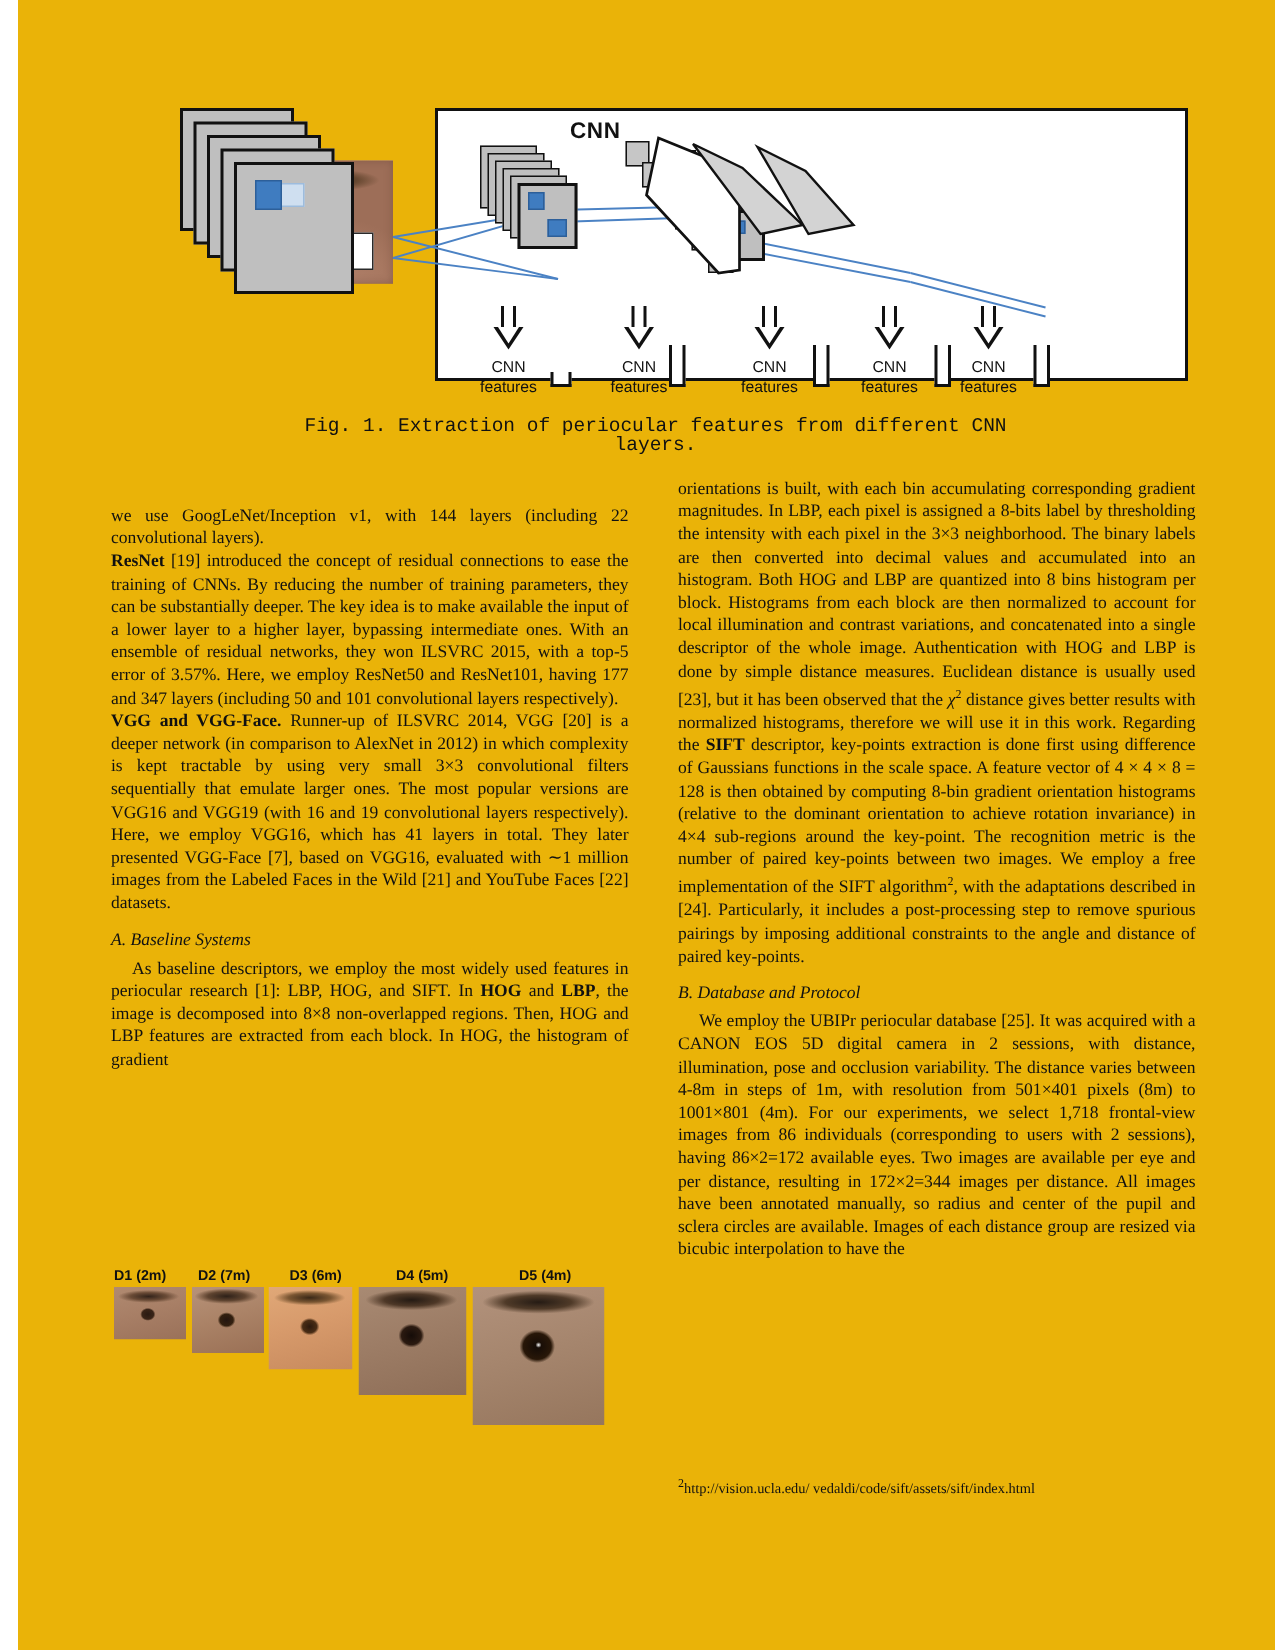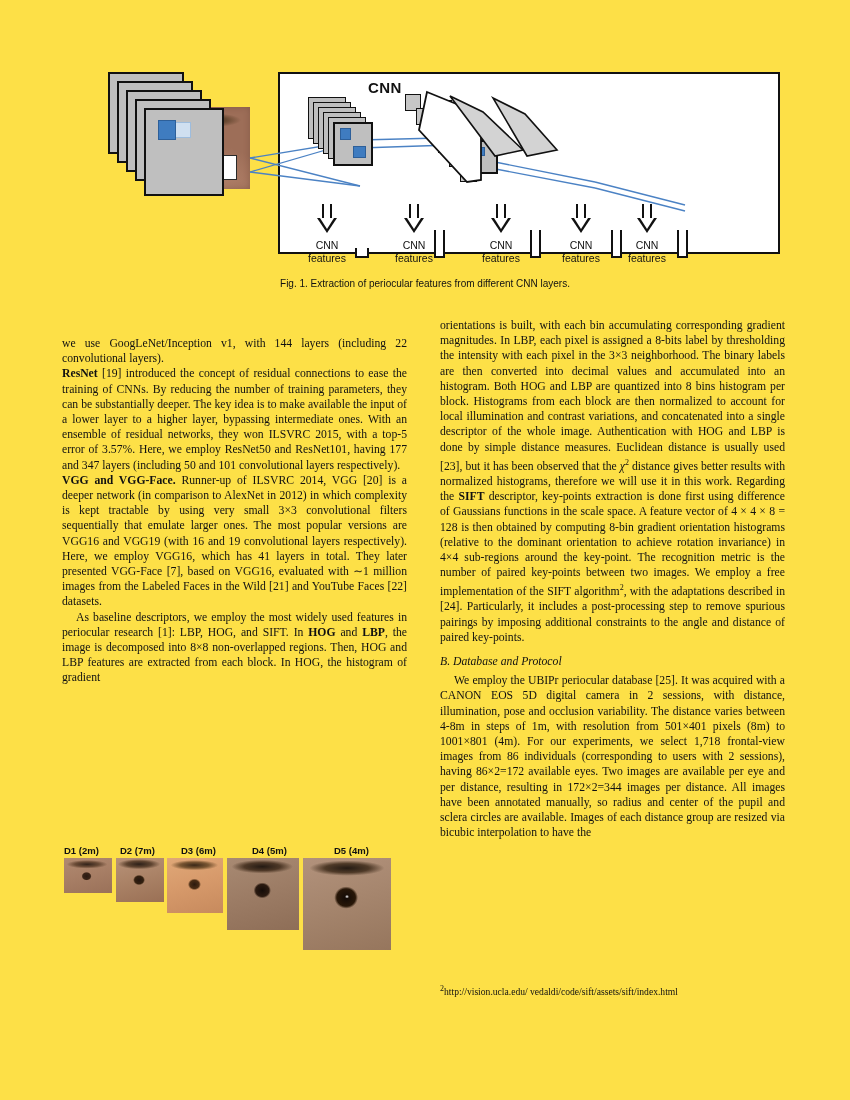--- a/index.html
+++ b/index.html
@@ -12,21 +12,22 @@
     height: 1100px;
     position: relative;
     overflow: hidden;
     font-family: "Liberation Serif", serif;
     color: #111111;
   }
 
   .page {
     position: absolute;
     inset: 0;
-    background: #fde047;
+    background: #eab308;
+    margin-left: 12px;
   }
 
   
   #figure1 {
     position: absolute;
     left: 60px;
     top: 62px;
     width: 730px;
     height: 230px;
   }
@@ -157,22 +158,22 @@
     text-align: center;
     font-family: "Liberation Sans", sans-serif;
     font-size: 10.5px;
     line-height: 13px;
     color: #111;
     width: 64px;
   }
 
   .fig-caption {
     position: absolute;
-    font-family: Liberation Sans, sans-serif;
-    font-size: 10px;
+    font-family: Liberation Mono, monospace;
+    font-size: 13px;
     line-height: 12.5px;
     color: #111;
     text-align: left;
   }
 
   
   .col {
     position: absolute;
     width: 345px;
     font-size: 11.7px;
@@ -396,20 +397,21 @@
 
   <div class="col" id="col-left">
 
     <p class="noind"><span>we use GoogLeNet/Inception v1, with 144 layers (including 22 convolutional layers).</span></p>
 
     <p class="run"><b>ResNet</b><span> [19] introduced the concept of residual connections to ease the training of CNNs. By reducing the number of training parameters, they can be substantially deeper. The key idea is to make available the input of a lower layer to a higher layer, bypassing intermediate ones. With an ensemble of residual networks, they won ILSVRC 2015, with a top-5 error of 3.57%. Here, we employ ResNet50 and ResNet101, having 177 and 347 layers (including 50 and 101 convolutional layers respectively).</span></p>
 
     <p class="run"><b>VGG and VGG-Face.</b><span> Runner-up of ILSVRC 2014, VGG [20] is a deeper network (in comparison to AlexNet in 2012) in which complexity is kept tractable by using very small 3×3 convolutional filters sequentially that emulate larger ones. The most popular versions are VGG16 and VGG19 (with 16 and 19 convolutional layers respectively). Here, we employ VGG16, which has 41 layers in total. They later presented VGG-Face [7], based on VGG16, evaluated with ∼1 million images from the Labeled Faces in the Wild [21] and YouTube Faces [22] datasets.</span></p>
 
 
+    <p class="subsec-title">A.  Baseline Systems</p>
 
     <p><span>As baseline descriptors, we employ the most widely used features in periocular research [1]: LBP, HOG, and SIFT. In </span><b>HOG</b><span> and </span><b>LBP</b><span>, the image is decomposed into 8×8 non-overlapped regions. Then, HOG and LBP features are extracted from each block. In HOG, the histogram of gradient</span></p>
   </div>
 
   <div class="col" id="col-right">
 
     <p class="noind"><span>orientations is built, with each bin accumulating corresponding gradient magnitudes. In LBP, each pixel is assigned a 8-bits label by thresholding the intensity with each pixel in the 3×3 neighborhood. The binary labels are then converted into decimal values and accumulated into an histogram. Both HOG and LBP are quantized into 8 bins histogram per block. Histograms from each block are then normalized to account for local illumination and contrast variations, and concatenated into a single descriptor of the whole image. Authentication with HOG and LBP is done by simple distance measures. Euclidean distance is usually used [23], but it has been observed that the </span><span class="frac-chi">χ</span><span class="sup">2</span><span> distance gives better results with normalized histograms, therefore we will use it in this work. Regarding the </span><b>SIFT</b><span> descriptor, key-points extraction is done first using difference of Gaussians functions in the scale space. A feature vector of 4 × 4 × 8 = 128 is then obtained by computing 8-bin gradient orientation histograms (relative to the dominant orientation to achieve rotation invariance) in 4×4 sub-regions around the key-point. The recognition metric is the number of paired key-points between two images. We employ a free implementation of the SIFT algorithm</span><span class="sup">2</span><span>, with the adaptations described in [24]. Particularly, it includes a post-processing step to remove spurious pairings by imposing additional constraints to the angle and distance of paired key-points.</span></p>
 
     <p class="subsec-title">B.  Database and Protocol</p>
 

